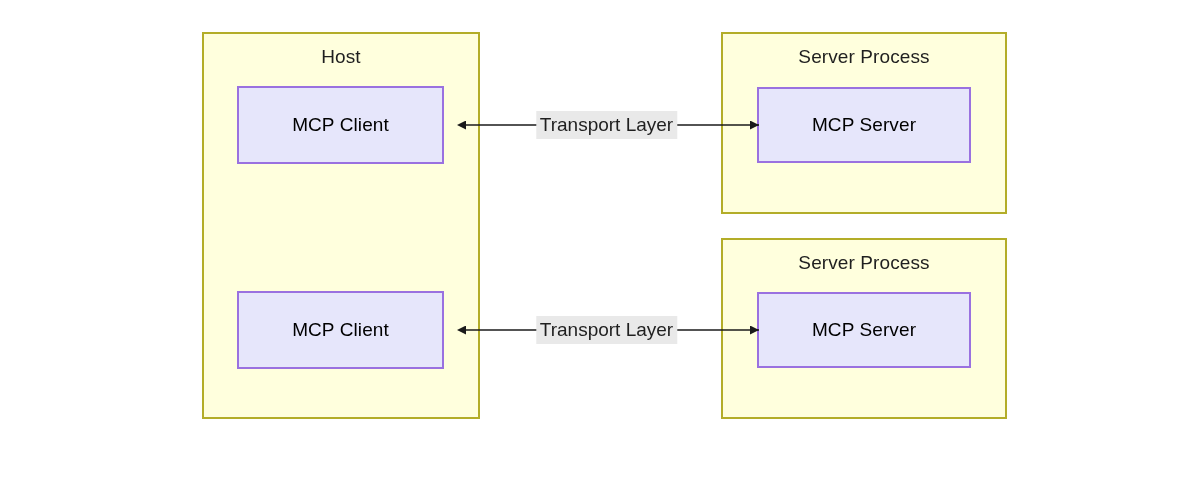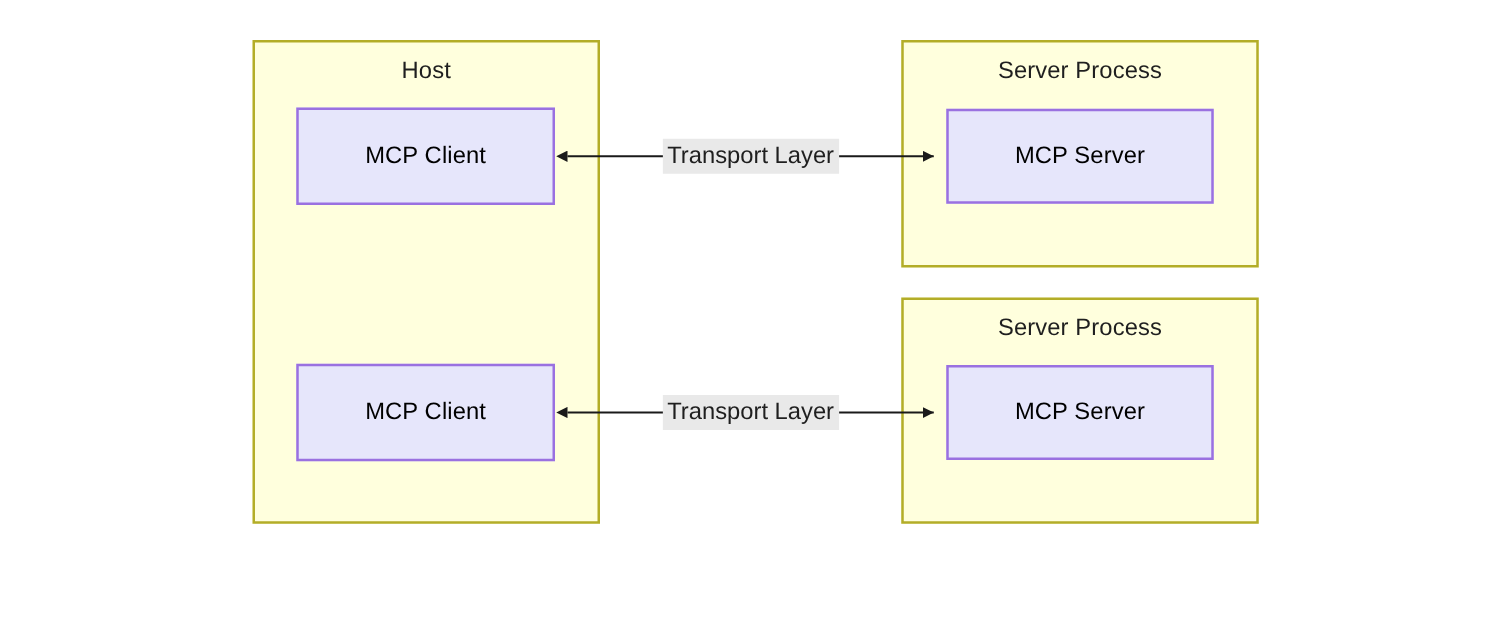--- a/index.html
+++ b/index.html
@@ -52,20 +52,21 @@
     font-size: 19px;
     color: #000000;
     letter-spacing: 0.1px;
     white-space: nowrap;
   }
 
   
   .link {
     position: absolute;
     height: 22px;
+    padding-left: 12px;
   }
   .link svg {
     display: block;
     overflow: visible;
   }
   .link-label {
     position: absolute;
     top: 50%;
     left: 50%;
     transform: translate(-50%, -50%);

